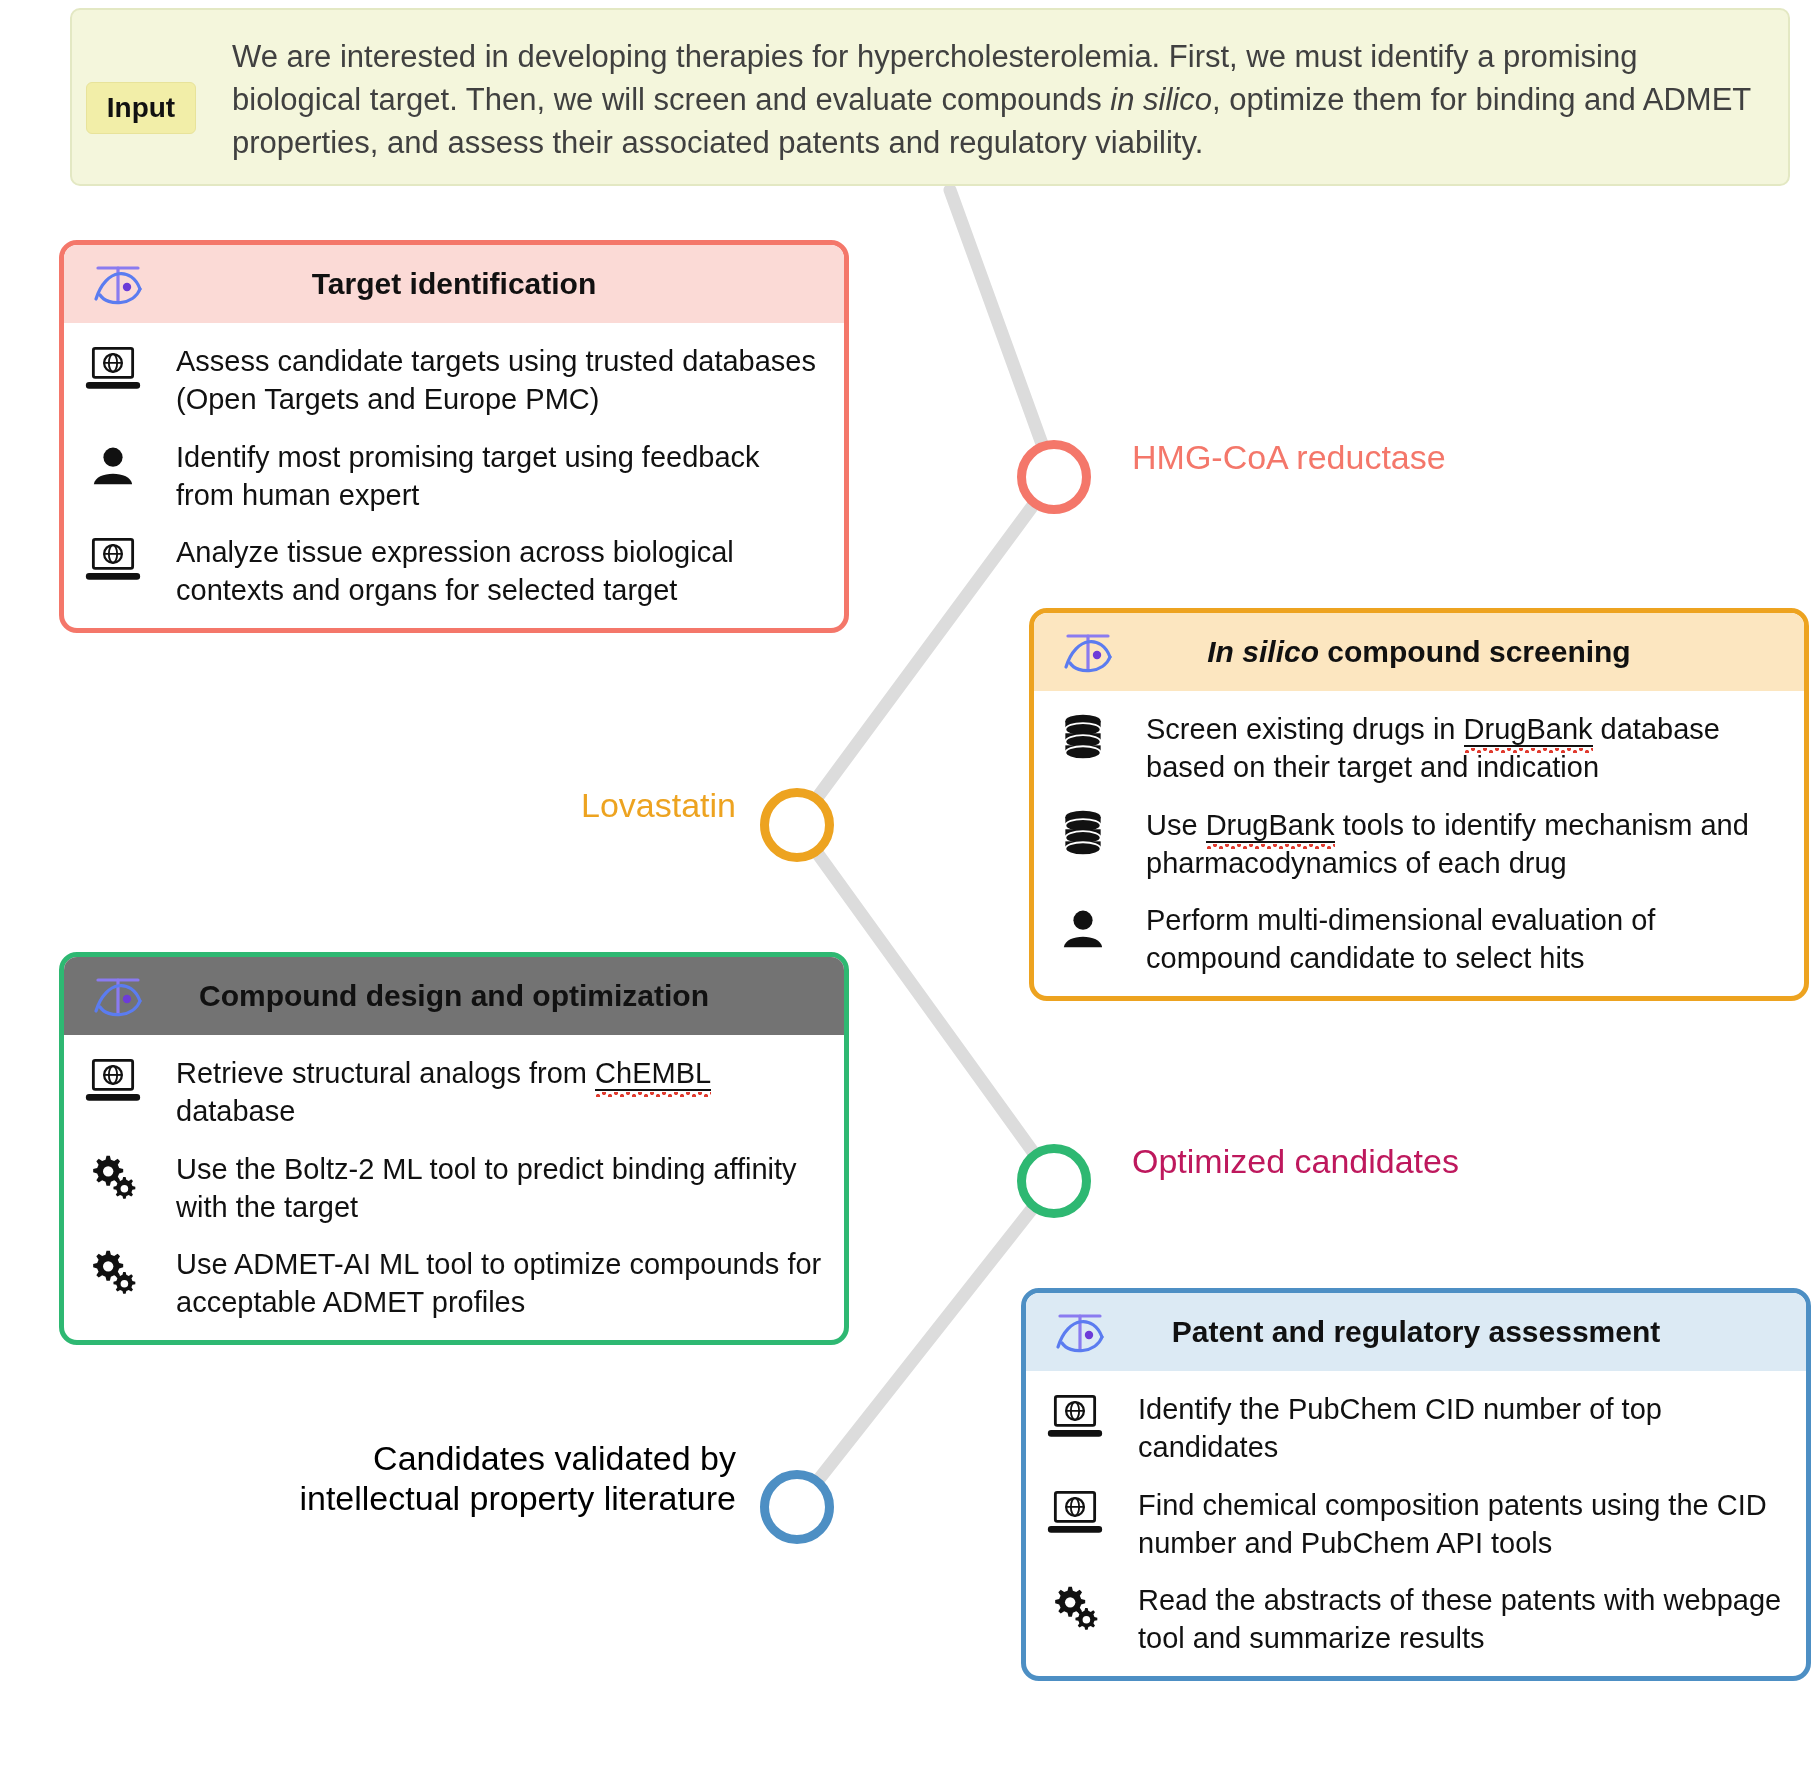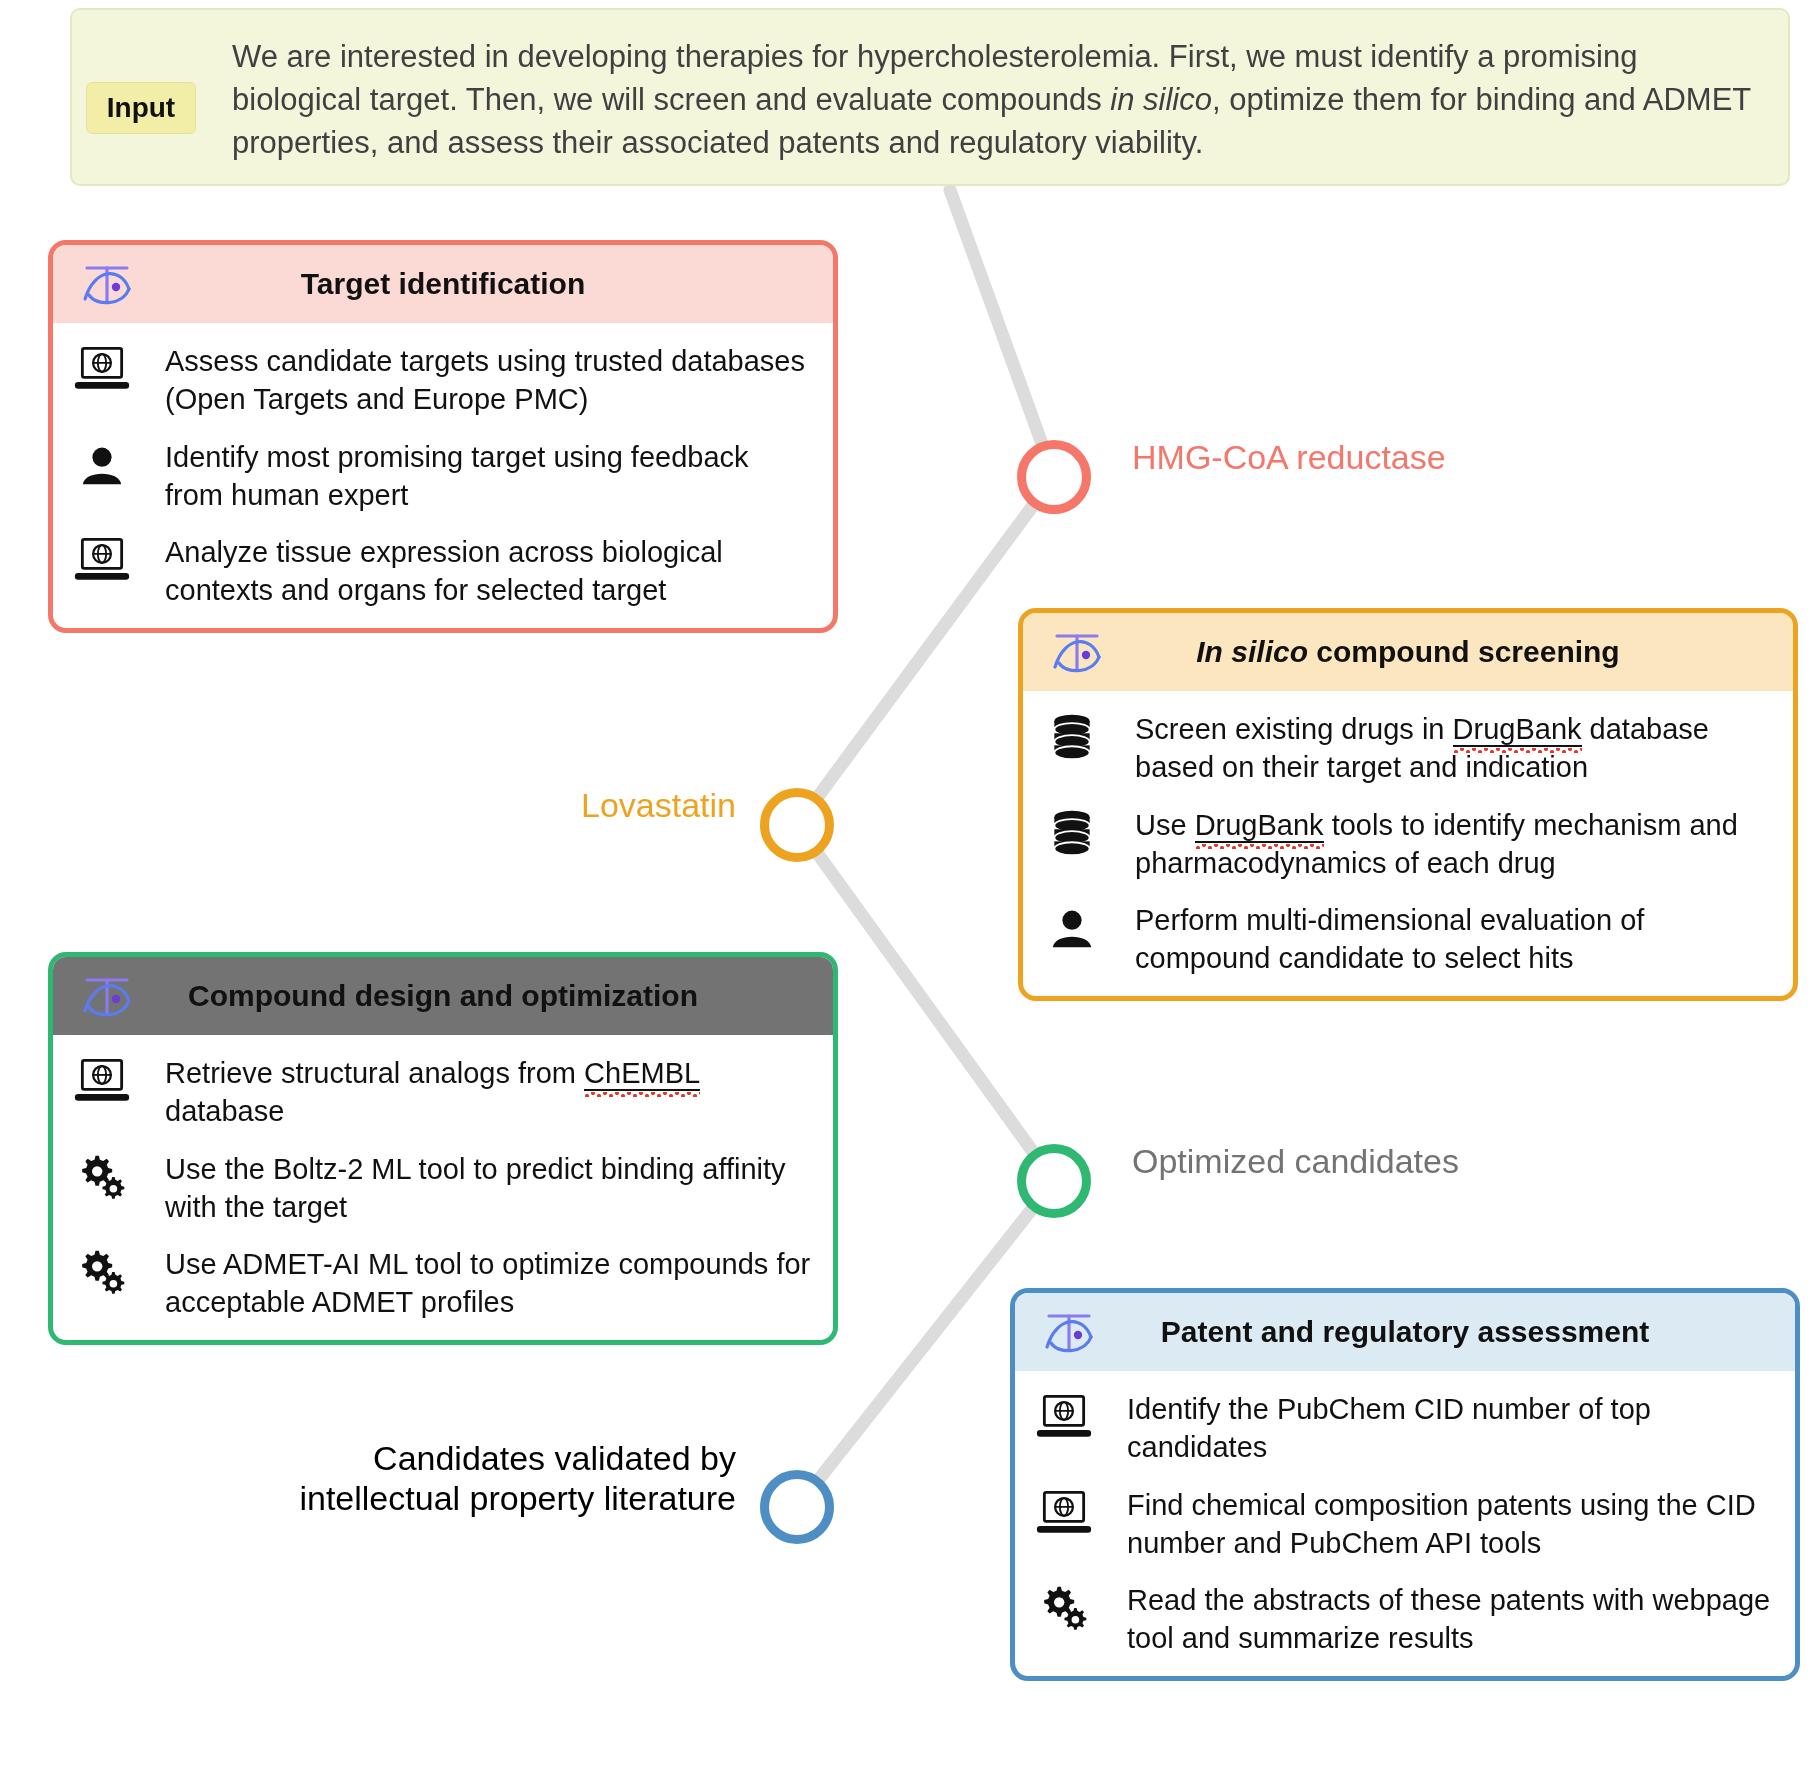--- a/index.html
+++ b/index.html
@@ -46,20 +46,21 @@
   .input-text i { font-style: italic; }
 
   
   .card {
     position: absolute;
     border-radius: 18px;
     background: #ffffff;
     border-width: 5px;
     border-style: solid;
     overflow: hidden;
+    margin-left: 11px;
   }
   .card-head {
     position: relative;
     height: 78px;
     display: flex;
     align-items: center;
     justify-content: center;
   }
   .card-title {
     font-size: 30px;
@@ -143,21 +144,21 @@
     line-height: 1.18;
   }
 
   #node-1 { left: 1017px; top: 440px; width: 74px; height: 74px; border-color: #f4776a; }
   #label-1 { left: 1132px; top: 437px; color: #f4776a; }
 
   #node-2 { left: 760px; top: 788px; width: 74px; height: 74px; border-color: #eda320; }
   #label-2 { left: 498px; top: 785px; color: #eda320; text-align: right; width: 238px; }
 
   #node-3 { left: 1017px; top: 1144px; width: 74px; height: 74px; border-color: #2eb872; }
-  #label-3 { left: 1132px; top: 1141px; color: #737373; }
+  #label-3 { left: 1132px; top: 1141px; color: #be185d; }
 
   #node-4 { left: 760px; top: 1470px; width: 74px; height: 74px; border-color: #4d8fc4; }
   #label-4 { left: 198px; top: 1438px; color: #000000; text-align: right; width: 538px; }
 </style>
 </head>
 <body>
 
 <div id="canvas">
 
   <svg class="connectors" viewBox="0 0 1820 1774">

